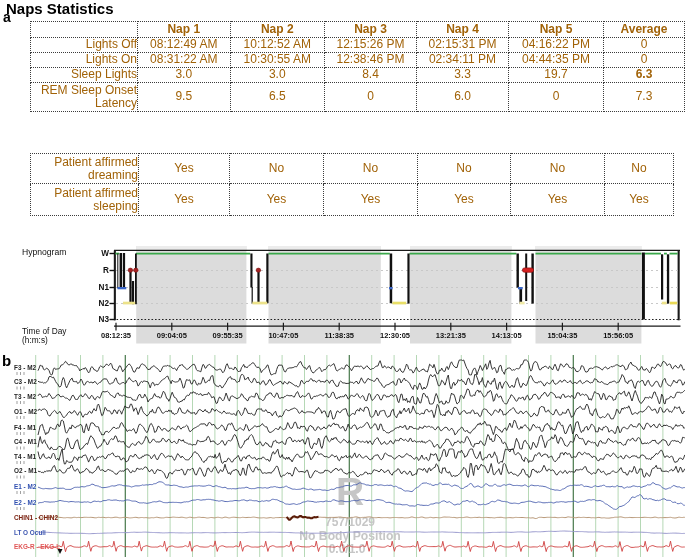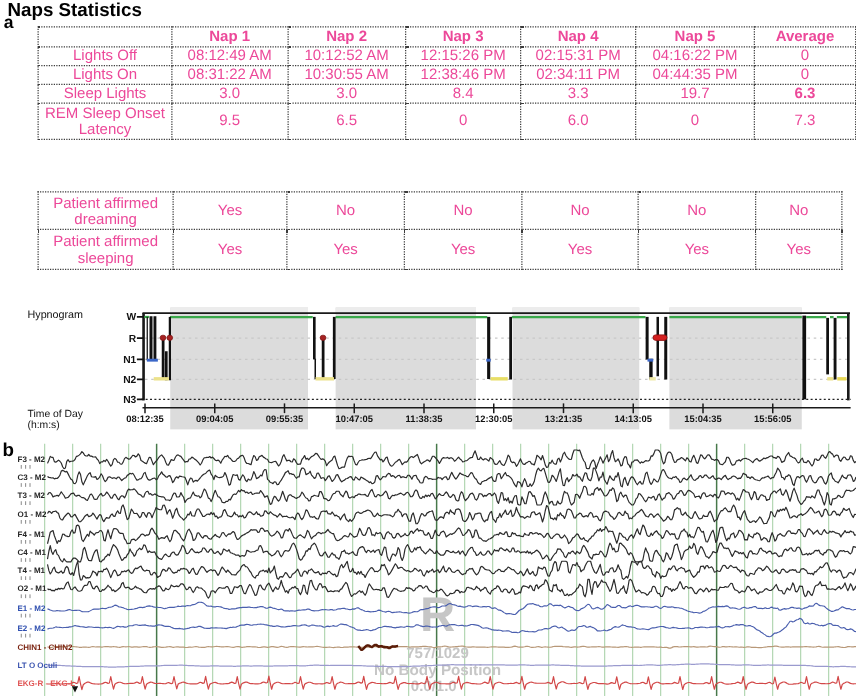--- a/index.html
+++ b/index.html
@@ -1,18 +1,18 @@
 <!DOCTYPE html>
 <html><head><meta charset="utf-8"><style>
 html,body{margin:0;padding:0;width:685px;height:557px;background:#fff;overflow:hidden;
 font-family:"Liberation Sans",sans-serif;}
 .abs{position:absolute;}
-table.t{position:absolute;border-collapse:collapse;table-layout:fixed;font-size:12px;color:#ec4899;line-height:13px;}
+table.t{position:absolute;border-collapse:collapse;table-layout:fixed;font-size:12px;color:#a16207;line-height:13px;}
 table.t td{border:1px dotted #3c3c3c;padding:0;overflow:hidden;}
-td.lab{text-align:center;padding-left:3px;line-height:13px;}
+td.lab{text-align:right;padding-left:3px;line-height:13px;}
 td.v{text-align:center;}
 td.hd{font-weight:bold;}
 </style></head><body>
 <div class="abs" style="left:3px;top:9px;font-weight:bold;font-size:14px">a</div>
 <div class="abs" style="left:6px;top:0px;font-weight:bold;font-size:15px">Naps Statistics</div>
 <table class="t" style="left:30px;top:21px;width:654px">
     <colgroup>
       <col style="width:107px">
       <col style="width:92.5px">
       <col style="width:94.5px">

